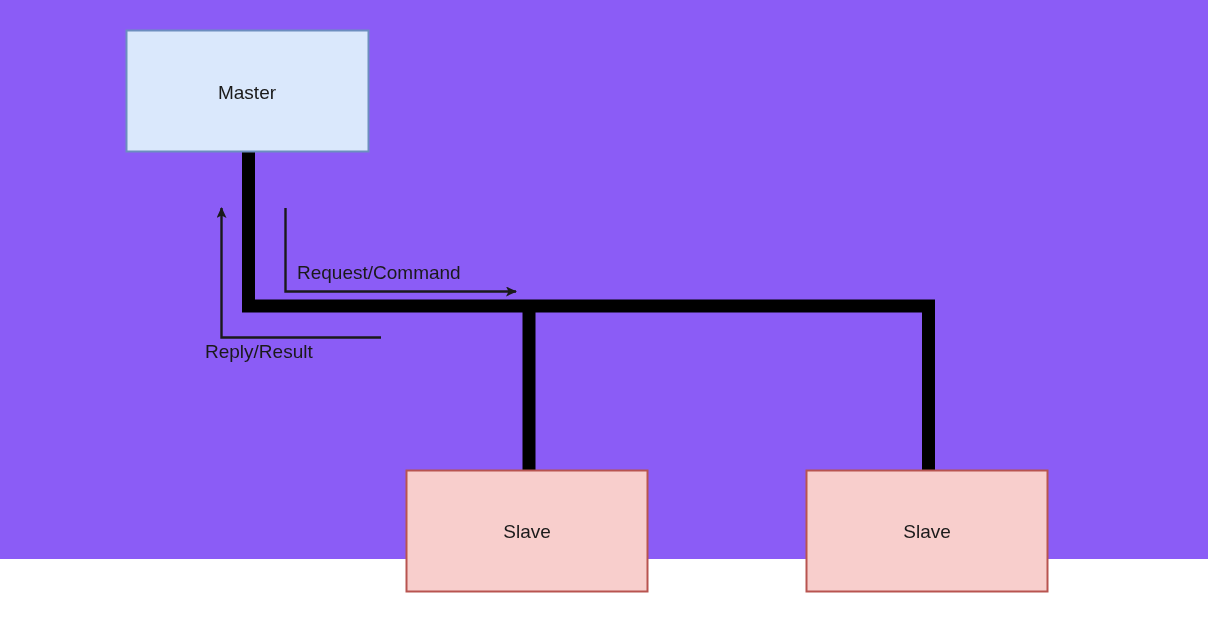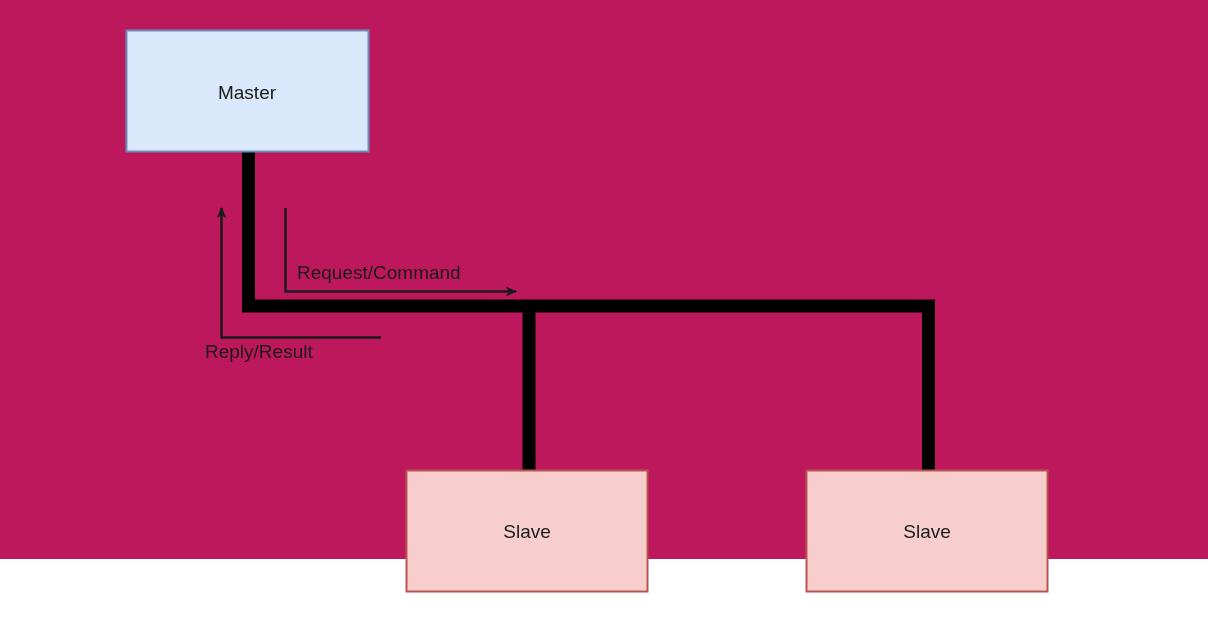--- a/index.html
+++ b/index.html
@@ -10,21 +10,21 @@
   body {
     width: 1208px;
     height: 635px;
     overflow: hidden;
     font-family: "Liberation Sans", sans-serif;
   }
   #diagram-canvas {
     position: relative;
     width: 1208px;
     height: 559px;
-    background: #be185d;
+    background: #8b5cf6;
   }
   svg#diagram-svg {
     position: absolute;
     left: 0;
     top: 0;
     width: 1208px;
     height: 635px;
     display: block;
   }
   .node-label {

